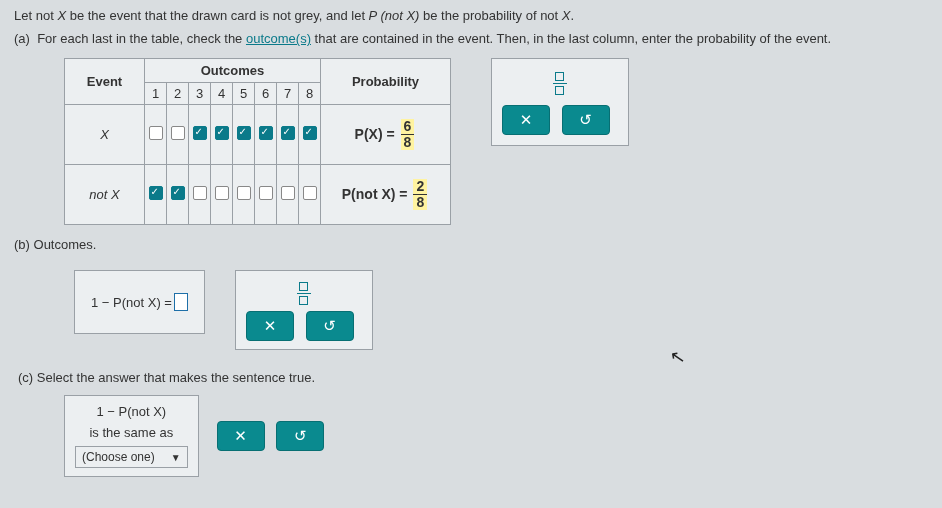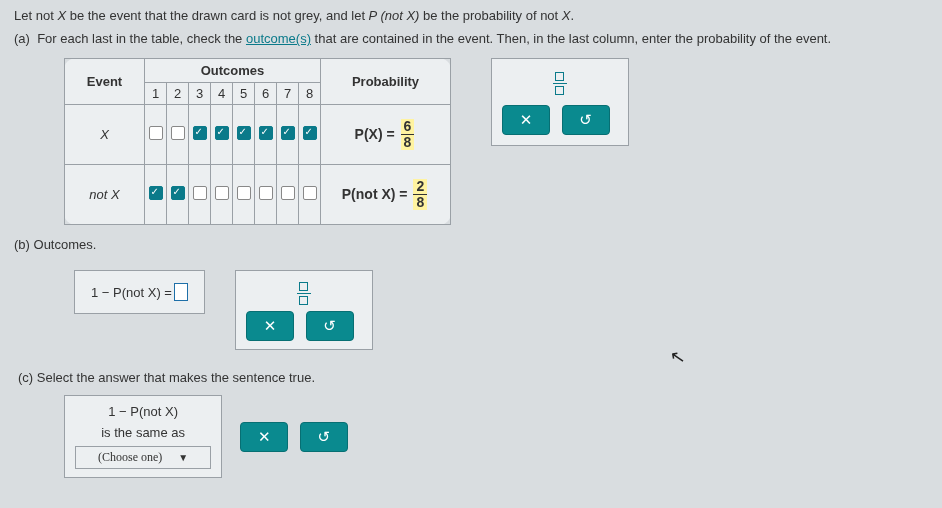--- a/index.html
+++ b/index.html
@@ -13,21 +13,20 @@
     width: 942px;
     height: 508px;
   }
   .intro { }
   .intro .var { font-style: italic; }
   .part-label { margin: 8px 0 12px 0; }
   .underline { text-decoration: underline; color: #0a7a8a; text-align: right; }
   table.ev {
     border-collapse: collapse;
     background: #eceff1;
-    border-radius: 12px;
   }
   table.ev th, table.ev td {
     border: 1px solid #9aa0a6;
     text-align: center;
     font-weight: normal;
   }
   table.ev th.event-h { width: 80px; height: 28px; font-weight: bold; }
   table.ev th.out-h { height: 24px; font-weight: bold; }
   table.ev th.num { width: 22px; height: 22px; }
   table.ev th.prob-h { width: 130px; font-weight: bold; margin-top: 21px; }
@@ -98,21 +97,21 @@
     margin-right: 8px;
   }
   .tbtn.reset::before { content: "↺"; }
   .tbtn.close::before { content: "✕"; }
   .row-a { display: flex; align-items: flex-start; margin-left: 50px;}
   .subtract-row { margin-left: 10px; margin-top: 18px; display:flex; align-items:flex-start; gap:30px;}
   .eq-box {
     border: 1px solid #9aa0a6;
     background: #eceff1;
     padding: 14px 16px;
-    height: 44px;
+    height: 64px;
     display: flex; align-items: center;
   }
   .blank {
     display: inline-block;
     width: 14px; height: 18px;
     border: 1px solid #1e6fa8;
     background: #fff;
     vertical-align: middle;
     margin-left: 2px;
   }
@@ -129,26 +128,25 @@
     padding: 8px 10px;
     display:flex;
     align-items:center;
     gap: 6px;
     font-size: 13px;
     flex-direction: column;
   }
   .select {
     border: 1px solid #9aa0a6;
     background: #eceff1;
-    padding: 3px 22px;
+    padding: 3px 6px;
     display:inline-flex;
     align-items:center;
     gap: 16px;
     font-size: 12px;
-    font-family: Liberation Serif, serif;
   }
   .select .tri { font-size: 10px; }
   .cursor-icon {
     position: absolute;
     left: 670px; top: 346px;
     font-size: 18px;
     color: #222;
     transform: rotate(-10deg);
     pointer-events: none;
   }

